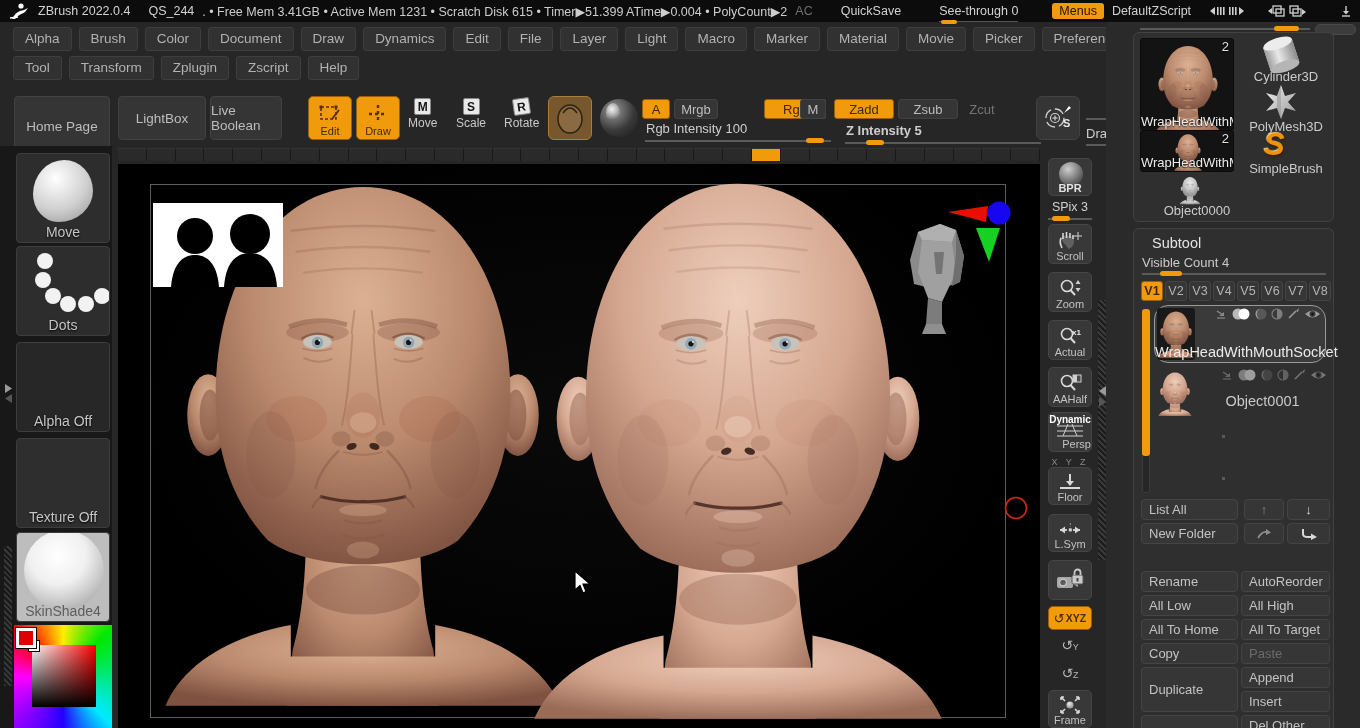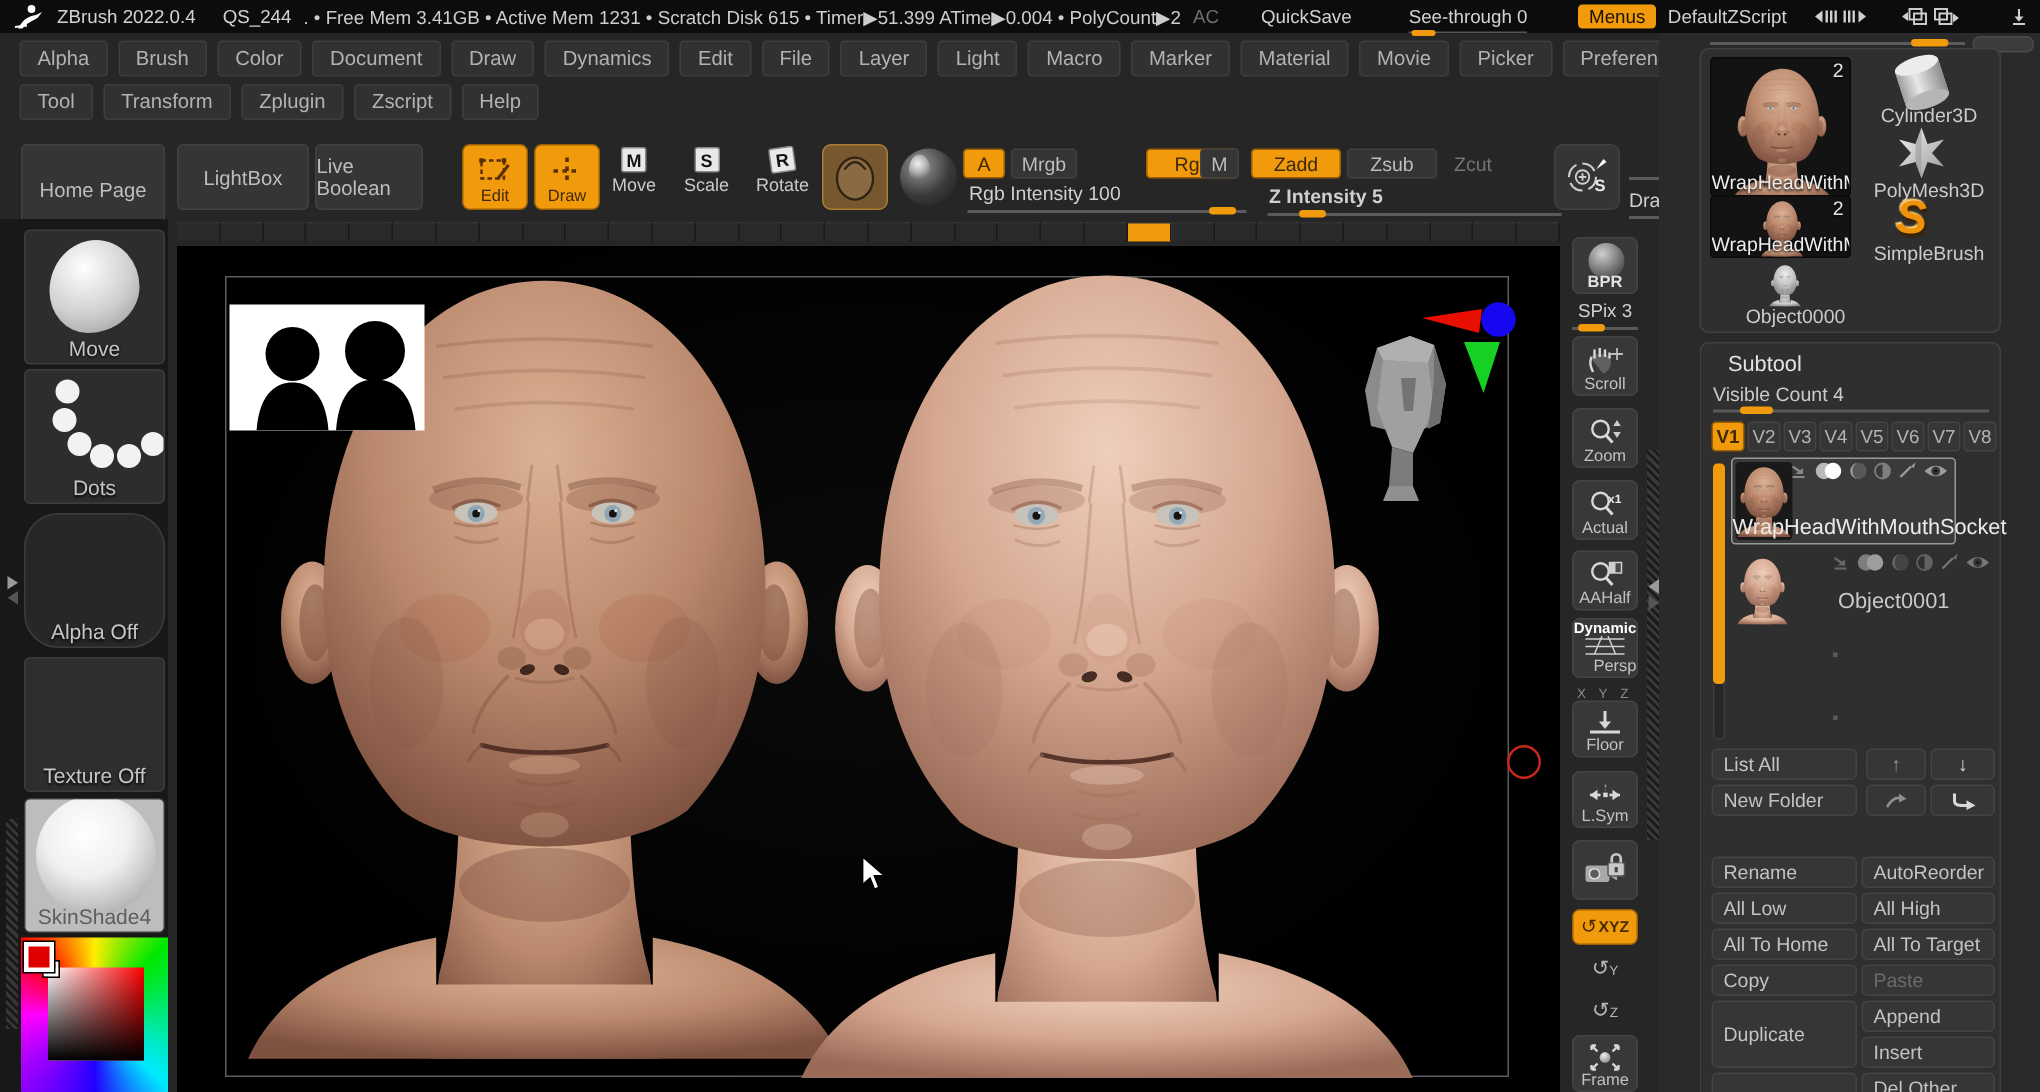--- a/index.html
+++ b/index.html
@@ -250,21 +250,21 @@
             <circle cx="26" cy="33" r="8"></circle>
             <circle cx="36" cy="49" r="8"></circle>
             <circle cx="51" cy="57" r="8"></circle>
             <circle cx="69" cy="57" r="8"></circle>
             <circle cx="85" cy="49" r="8"></circle>
           </g>
       </svg>
       <div class="ltlabel">Dots</div>
     </div>
 
-    <div class="ltbox" style="top:196px;background:#272727;border-radius:23px;">
+    <div class="ltbox" style="top:196px;background:#272727;">
       <div class="ltlabel">Alpha Off</div>
     </div>
 
     <div class="ltbox" style="top:292px;background:#2e2e2e;">
       <div class="ltlabel">Texture Off</div>
     </div>
 
     <div class="ltbox" style="top:386px;background:#bdbdbd;">
       <div style="position:absolute;left:7px;top:-3px;width:80px;height:80px;border-radius:50%;background:radial-gradient(circle at 42% 32%,#ffffff 0%,#f0f0f0 40%,#b9b9b9 75%,#8d8d8d 100%);"></div>
       <div class="ltlabel" style="color:#5d5d5d;text-shadow:none;">SkinShade4</div>
@@ -907,21 +907,21 @@
         <span class="vtab" style="left:79px;">V4</span>
         <span class="vtab" style="left:103px;">V5</span>
         <span class="vtab" style="left:127px;">V6</span>
         <span class="vtab" style="left:151px;">V7</span>
         <span class="vtab" style="left:175px;">V8</span>
       </div>
 
       <div class="abs" style="left:8px;top:80px;width:8px;height:184px;background:#262626;border:1px solid #3c3c3c;border-radius:3px;"></div>
       <div class="abs" style="left:8px;top:80px;width:8px;height:147px;background:#f09a0c;border-radius:3px;"></div>
 
-      <div class="abs" style="left:20px;top:76px;width:150px;height:58px;background:#3a3a3a;border:1px solid #9a9a9a;border-radius:3px;">
+      <div class="abs" style="left:20px;top:76px;width:172px;height:58px;background:#3a3a3a;border:1px solid #9a9a9a;border-radius:14px;">
         <div class="thumb" style="left:2px;top:2px;width:38px;height:52px;border:none;background:#191919;">
           <svg width="38" height="52" viewBox="0 0 38 52">
   <defs>
     <radialGradient id="hg5" cx="0.5" cy="0.3" r="0.85">
       <stop offset="0" stop-color="#dcb193"></stop>
                   <stop offset="0.45" stop-color="#bb8a6e"></stop>
       <stop offset="0.85" stop-color="#7e5140"></stop>
                   <stop offset="1" stop-color="#7e5140"></stop>
     </radialGradient>
   </defs>

